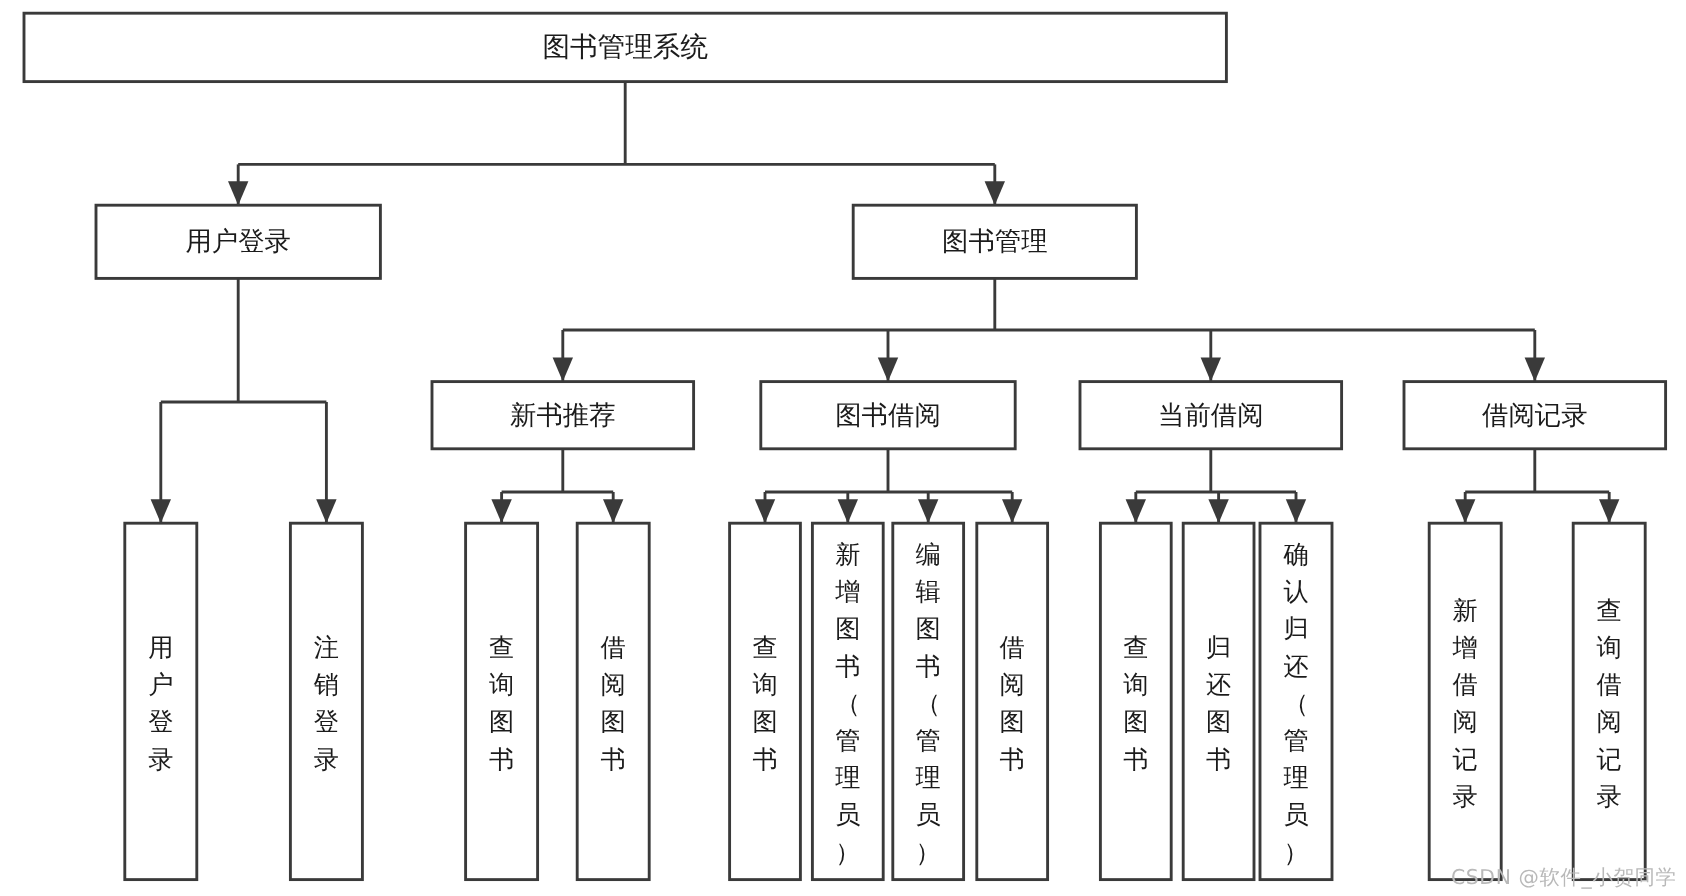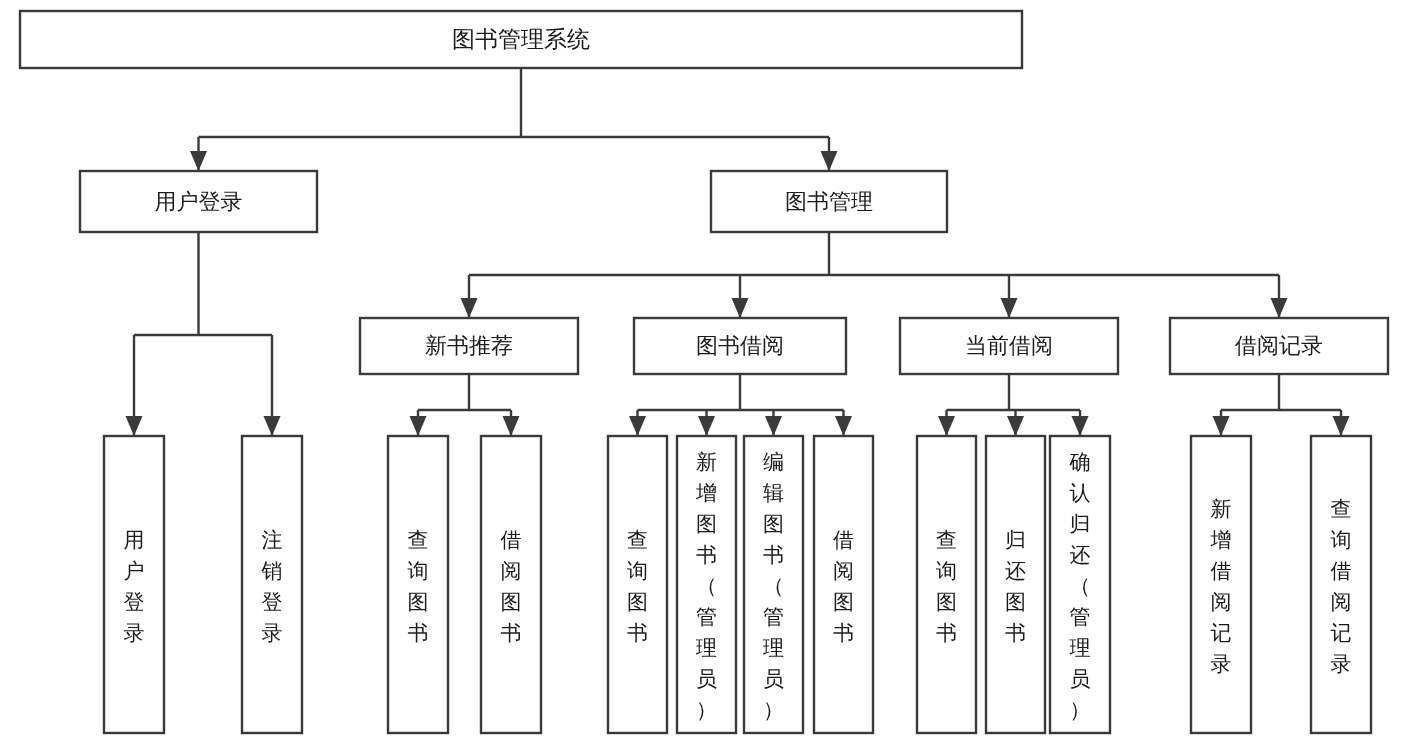--- a/index.html
+++ b/index.html
@@ -206,13 +206,14 @@
         <g>
           <rect x="1191" y="436" width="60" height="297" class="node-box"></rect>
           <text x="1221" y="0" class="leaf-label"><tspan x="1221" y="515.68">新</tspan><tspan x="1221" y="546.68">增</tspan><tspan x="1221" y="577.68">借</tspan><tspan x="1221" y="608.68">阅</tspan><tspan x="1221" y="639.68">记</tspan><tspan x="1221" y="670.68">录</tspan></text>
         </g>
         <g>
           <rect x="1311" y="436" width="60" height="297" class="node-box"></rect>
           <text x="1341" y="0" class="leaf-label"><tspan x="1341" y="515.68">查</tspan><tspan x="1341" y="546.68">询</tspan><tspan x="1341" y="577.68">借</tspan><tspan x="1341" y="608.68">阅</tspan><tspan x="1341" y="639.68">记</tspan><tspan x="1341" y="670.68">录</tspan></text>
         </g>
       </g>
     </svg>
+  <div class="watermark">CSDN @软件_小贺同学</div>
 </div>
 
 </body></html>

